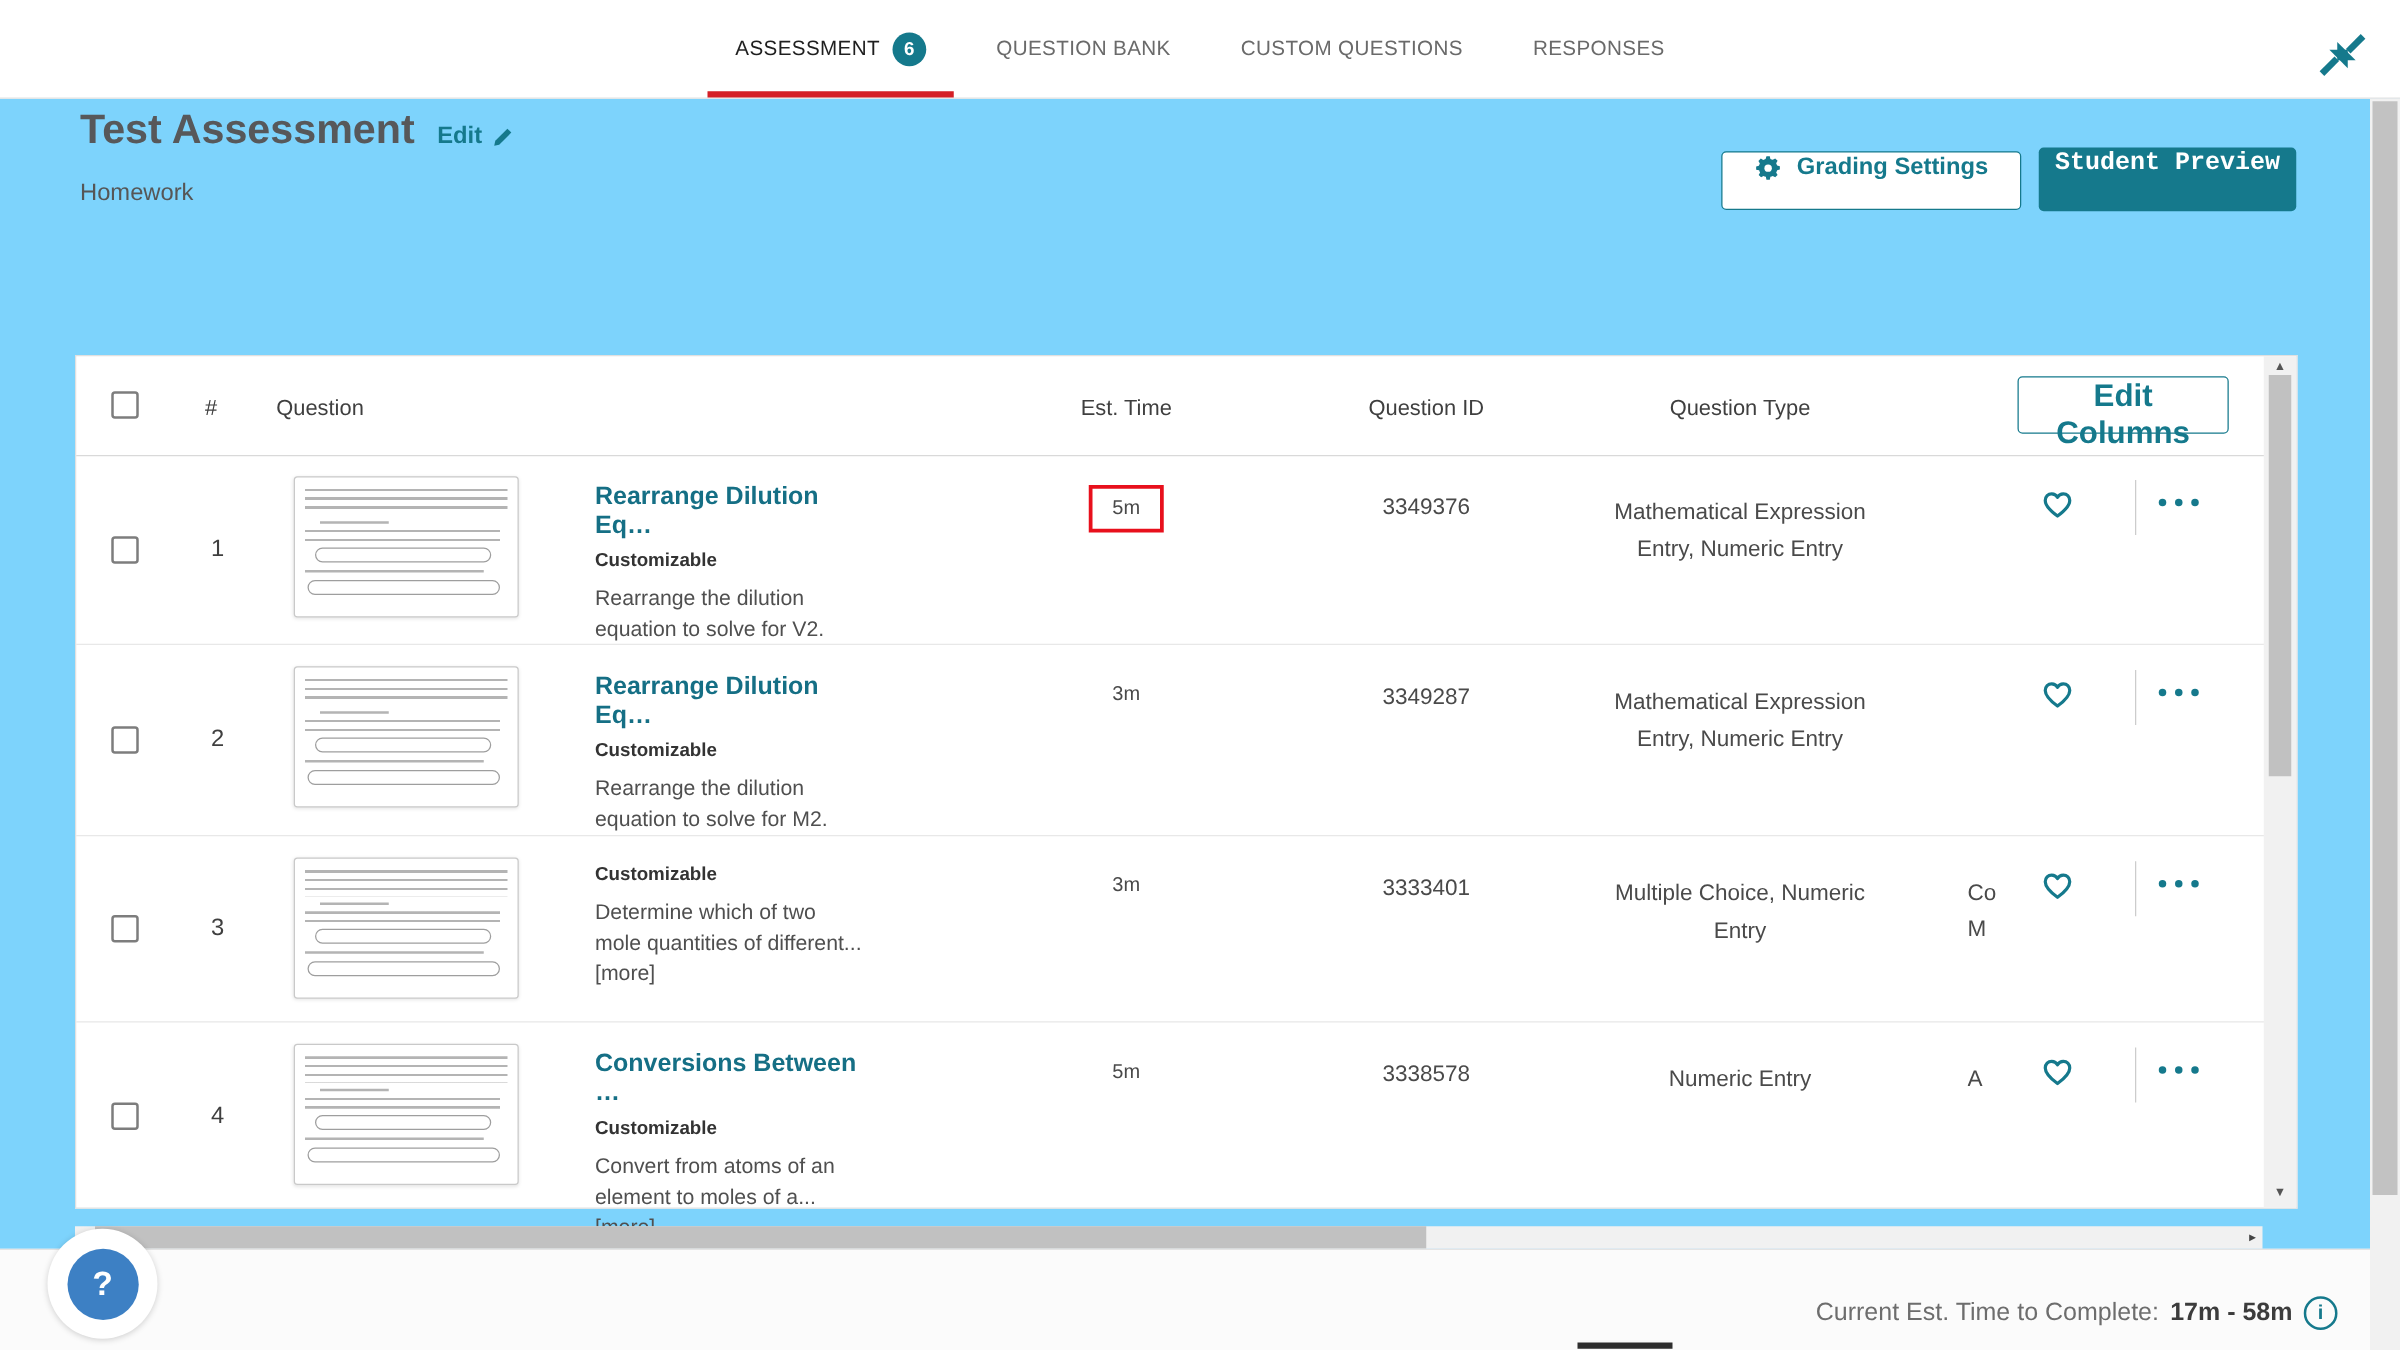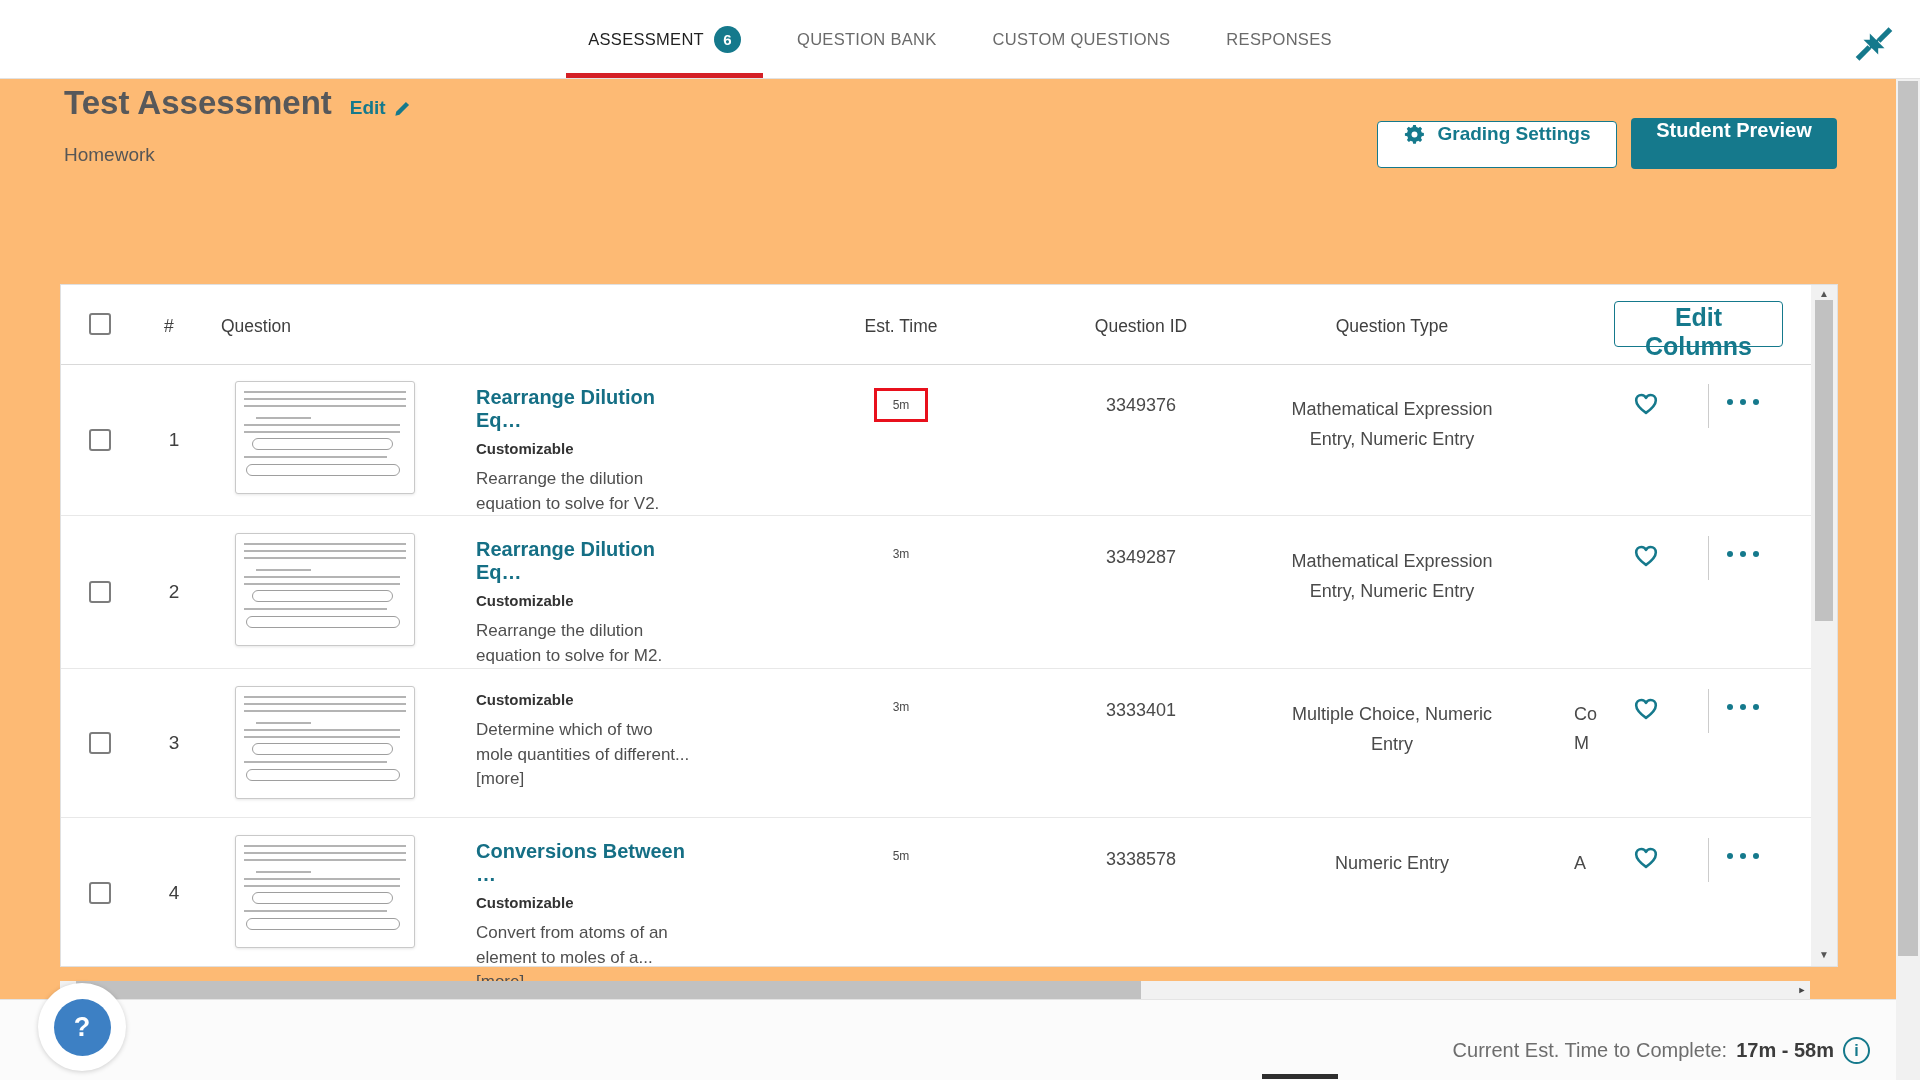--- a/index.html
+++ b/index.html
@@ -1,16 +1,16 @@
 <!DOCTYPE html>
 <html><head>
 <meta charset="utf-8">
 <style>
   html,body{margin:0;padding:0;background:#f2f2f2;}
-  #canvas{position:relative;width:1920px;height:1080px;background:#fdba74;
+  #canvas{position:relative;width:1920px;height:1080px;background:#7dd3fc;
           font-family:"Liberation Sans",sans-serif;overflow:hidden;}
 
   
   .topnav{position:absolute;left:0;top:0;width:1920px;height:78px;background:#fff;
           border-bottom:1px solid #e2e2e2;display:flex;justify-content:center;gap:56px;z-index:2;}
   .tab{position:relative;display:flex;align-items:center;gap:10px;font-size:16.5px;
        letter-spacing:.3px;color:#6a6a6a;cursor:pointer;}
   .tab.active{color:#1f1f1f;}
   .tab.active::after{content:"";position:absolute;left:-22px;right:-22px;bottom:0;height:5px;background:#d41f26;}
   .badge{width:27px;height:27px;border-radius:50%;background:#15798c;color:#fff;font-size:15px;
@@ -21,21 +21,21 @@
   .title-row{position:absolute;left:64px;top:84px;display:flex;align-items:baseline;gap:18px;text-align:right;}
   .page-title{font-size:33px;font-weight:bold;color:#57585a;}
   .edit-link{display:inline-flex;align-items:center;gap:7px;font-size:19px;font-weight:bold;color:#15798c;cursor:pointer;}
   .subtitle{position:absolute;left:64px;top:144px;font-size:19px;color:#565656;}
 
   .btn{box-sizing:border-box;display:flex;justify-content:center;gap:11px;
        border-radius:4px;cursor:pointer;font-family:inherit;}
   .btn-grading{position:absolute;left:1377px;top:121px;width:240px;height:47px;background:#fff;
        border:1px solid #15798c;color:#15798c;font-size:19px;font-weight:bold;}
   .btn-preview{position:absolute;left:1631px;top:118px;width:206px;height:51px;background:#15798c;
-       border:none;color:#fff;font-size:20px;font-weight:bold;}
+       border:none;color:#fff;font-size:20px;font-weight:bold;font-family:Liberation Mono, monospace;}
 
   
   .card{position:absolute;left:60px;top:284px;width:1778px;height:683px;background:#fff;
         border:1px solid #e0e0e0;box-sizing:border-box;}
   .thead{position:absolute;left:0;top:0;width:1752px;height:79px;border-bottom:1px solid #d9d9d9;}
   .hlabel{position:absolute;top:31px;font-size:17.5px;color:#3f3f3f;}
   .h-num{left:103px;}
   .h-question{left:160px;}
   .h-est{left:770px;width:140px;text-align:center;}
   .h-qid{left:1010px;width:140px;text-align:center;}
@@ -62,21 +62,21 @@
   .tin{height:10px;border:1px solid #9e9e9e;border-radius:6px;width:86%;margin:0 0 6px 8px;}
   .tl-c{height:2px;width:88%;background:#b4b4b4;margin-bottom:6px;}
   .tin2{width:94%;margin-left:2px;}
 
   .qblock{position:absolute;left:415px;top:22px;width:215px;}
   .qtitle{font-size:20px;font-weight:bold;color:#156f85;margin-bottom:8px;cursor:pointer;}
   .qtag{font-size:15px;font-weight:bold;color:#333;margin-bottom:10px;}
   .qdesc{font-size:17px;color:#4f4f4f;line-height:1.45;}
   .more{cursor:pointer;}
   .est-cell{position:absolute;left:770px;top:24px;width:140px;display:flex;justify-content:center;}
-  .est-val{font-size:12px;color:#4a4a4a;padding:7px 16px;}
+  .est-val{font-size:16px;color:#4a4a4a;padding:7px 16px;}
   .est-val.hl{border:3px solid #e8101c;}
   .qid-cell{position:absolute;left:1010px;top:31px;width:140px;text-align:center;font-size:18px;color:#4a4a4a;}
   .qtype-cell{position:absolute;left:1226px;top:31px;width:210px;text-align:center;font-size:18px;
       color:#4a4a4a;line-height:1.65;}
   .cutoff{position:absolute;left:1513px;top:31px;width:27px;height:62px;overflow:hidden;font-size:18px;
       color:#4a4a4a;line-height:1.6;white-space:pre-line;}
   .heart-btn{position:absolute;left:1570px;top:26px;width:30px;height:28px;background:transparent;border:none;padding:0;cursor:pointer;}
   .vdiv{position:absolute;left:1647px;top:20px;width:1px;height:44px;background:#ccc;}
   .dots{position:absolute;left:1666px;top:35px;display:flex;gap:7px;background:transparent;border:none;padding:0;cursor:pointer;}
   .dots span{width:6px;height:6px;border-radius:50%;background:#15798c;display:block;}

